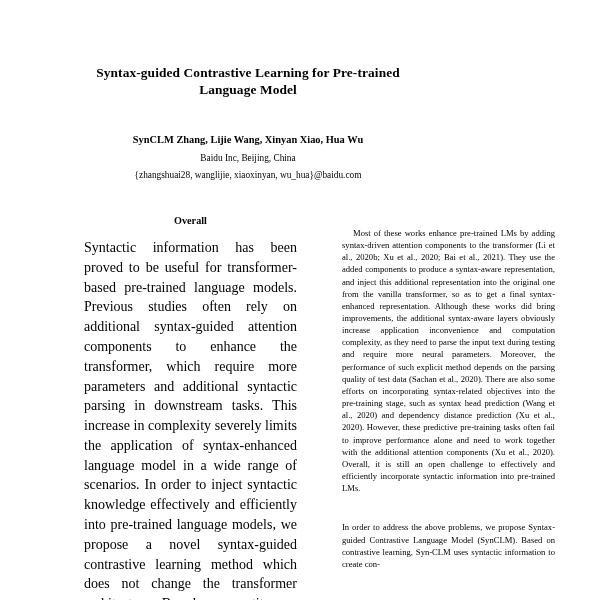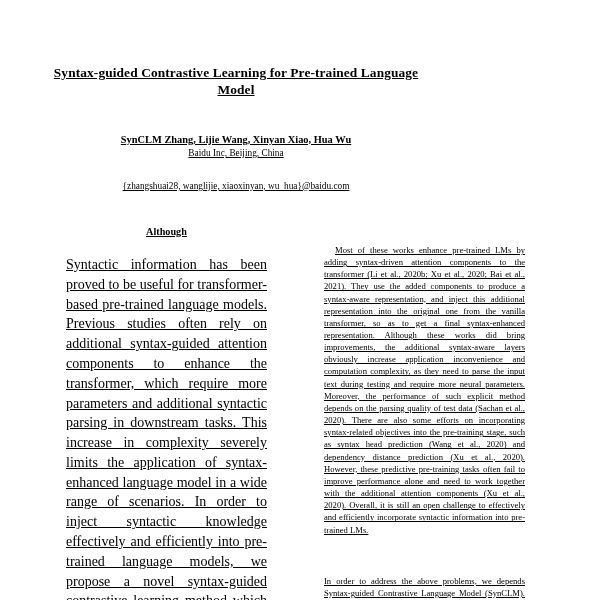--- a/index.html
+++ b/index.html
@@ -12,47 +12,47 @@
     height: 600px;
     overflow: hidden;
     font-family: "Liberation Serif", serif;
     color: #000000;
   }
   .page {
     width: 476px;
     height: 600px;
     position: relative;
     box-sizing: border-box;
-    padding: 48px 52px 0 48px;
-    text-decoration: underline;
+    padding: 48px 52px 0 72px;
   }
   .title {
     font-size: 13.4px;
     font-weight: bold;
     text-align: center;
     line-height: 1.3;
     margin: 16px 0 0 0;
     letter-spacing: 0.1px;
   }
   .authors {
     font-size: 10.4px;
     font-weight: bold;
     text-align: center;
     margin-top: 34px;
     line-height: 1.35;
   }
   .affil {
     font-size: 9.3px;
     text-align: center;
+    margin-top: 5px;
     line-height: 1.4;
   }
   .emails {
     font-size: 9.3px;
     text-align: center;
-    margin-top: 20px;
+    margin-top: 4px;
     line-height: 1.4;
   }
   .columns {
     display: flex;
     margin-top: 33px;
     gap: 21px;
   }
   .col {
     width: 237px;
     flex: 0 0 237px;
@@ -68,21 +68,21 @@
     font-weight: bold;
     text-align: left;
     margin: 11px 0 5px 0;
     display: flex;
     gap: 9px;
   }
   p.body {
     font-size: 8.55px;
     line-height: 1.415;
     text-align: justify;
-    margin: 18px;
+    margin: 12px;
     text-indent: 0;
     hyphens: auto;
     -webkit-hyphens: auto;
   }
   .abstract-col p.body {
     font-size: 14px;
   }
   .right-col p.body {
     font-size: 8.6px;
   }
@@ -102,30 +102,30 @@
 
   <div class="authors">SynCLM Zhang, Lijie Wang, Xinyan Xiao, Hua Wu</div>
 
   <div class="affil">Baidu Inc, Beijing, China</div>
 
   <div class="emails">{zhangshuai28, wanglijie, xiaoxinyan, wu_hua}@baidu.com</div>
 
   <div class="columns">
 
     <div class="col abstract-col">
-      <div class="section-head">Although</div>
+      <div class="section-head">Overall</div>
       <p class="body">Syntactic information has been proved to be useful for transformer-based pre-trained language models. Previous studies often rely on additional syntax-guided attention components to enhance the transformer, which require more parameters and additional syntactic parsing in downstream tasks. This increase in complexity severely limits the application of syntax-enhanced language model in a wide range of scenarios. In order to inject syntactic knowledge effectively and efficiently into pre-trained language models, we propose a novel syntax-guided contrastive learning method which does not change the transformer architecture. Based on constituency and dependency structures of syntax trees, we design phrase-guided and tree-guided contrastive objectives, and optimize them in the pre-training stage, so as to help the pre-trained language model to capture rich syntactic knowledge in its representations. Experimental results show that our contrastive method achieves consistent improvements in a variety of tasks, including grammatical error detection, entity tasks, structural probing and GLUE. Detailed analysis further verifies that the improvements come from the utilization of syntactic information, and the learned attention weights are more explainable in terms of linguistics.</p>
 
       <div class="num-head">
         <span>1</span>
         <span>Experimental</span>
       </div>
       <p class="body">Pre-trained transformer-based neural language</p>
     </div>
 
     <div class="col right-col">
       <p class="body first">Most of these works enhance pre-trained LMs by adding syntax-driven attention components to the transformer (Li et al., 2020b; Xu et al., 2020; Bai et al., 2021). They use the added components to produce a syntax-aware representation, and inject this additional representation into the original one from the vanilla transformer, so as to get a final syntax-enhanced representation. Although these works did bring improvements, the additional syntax-aware layers obviously increase application inconvenience and computation complexity, as they need to parse the input text during testing and require more neural parameters. Moreover, the performance of such explicit method depends on the parsing quality of test data (Sachan et al., 2020). There are also some efforts on incorporating syntax-related objectives into the pre-training stage, such as syntax head prediction (Wang et al., 2020) and dependency distance prediction (Xu et al., 2020). However, these predictive pre-training tasks often fail to improve performance alone and need to work together with the additional attention components (Xu et al., 2020). Overall, it is still an open challenge to effectively and efficiently incorporate syntactic information into pre-trained LMs.</p>
       <div class="sep"></div>
-      <p class="body">In order to address the above problems, we depends Syntax-guided Contrastive Language Model (SynCLM). Based on contrastive learning, Syn-CLM uses syntactic information to create con-</p>
+      <p class="body">In order to address the above problems, we propose Syntax-guided Contrastive Language Model (SynCLM). Based on contrastive learning, Syn-CLM uses syntactic information to create con-</p>
     </div>
 
   </div>
 </div>
 
 </body></html>

